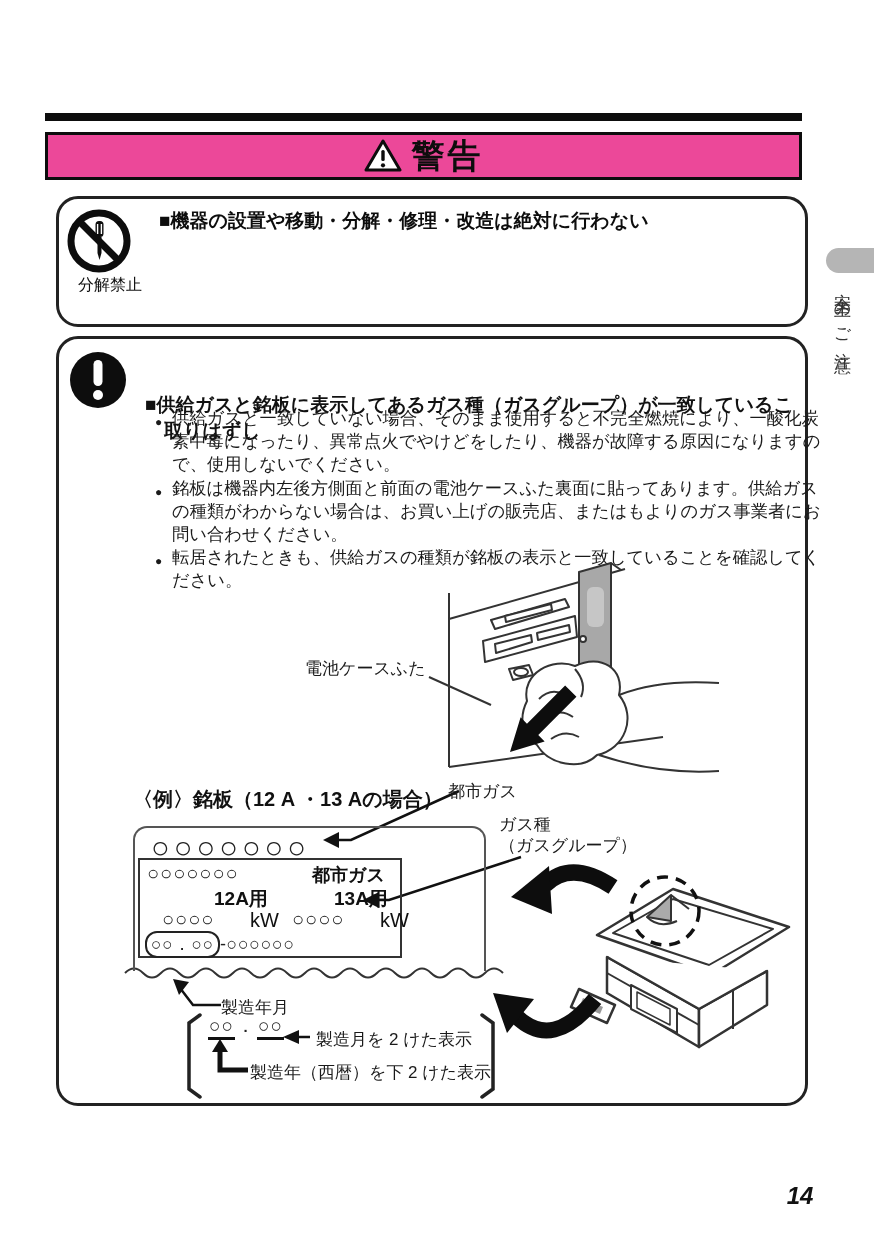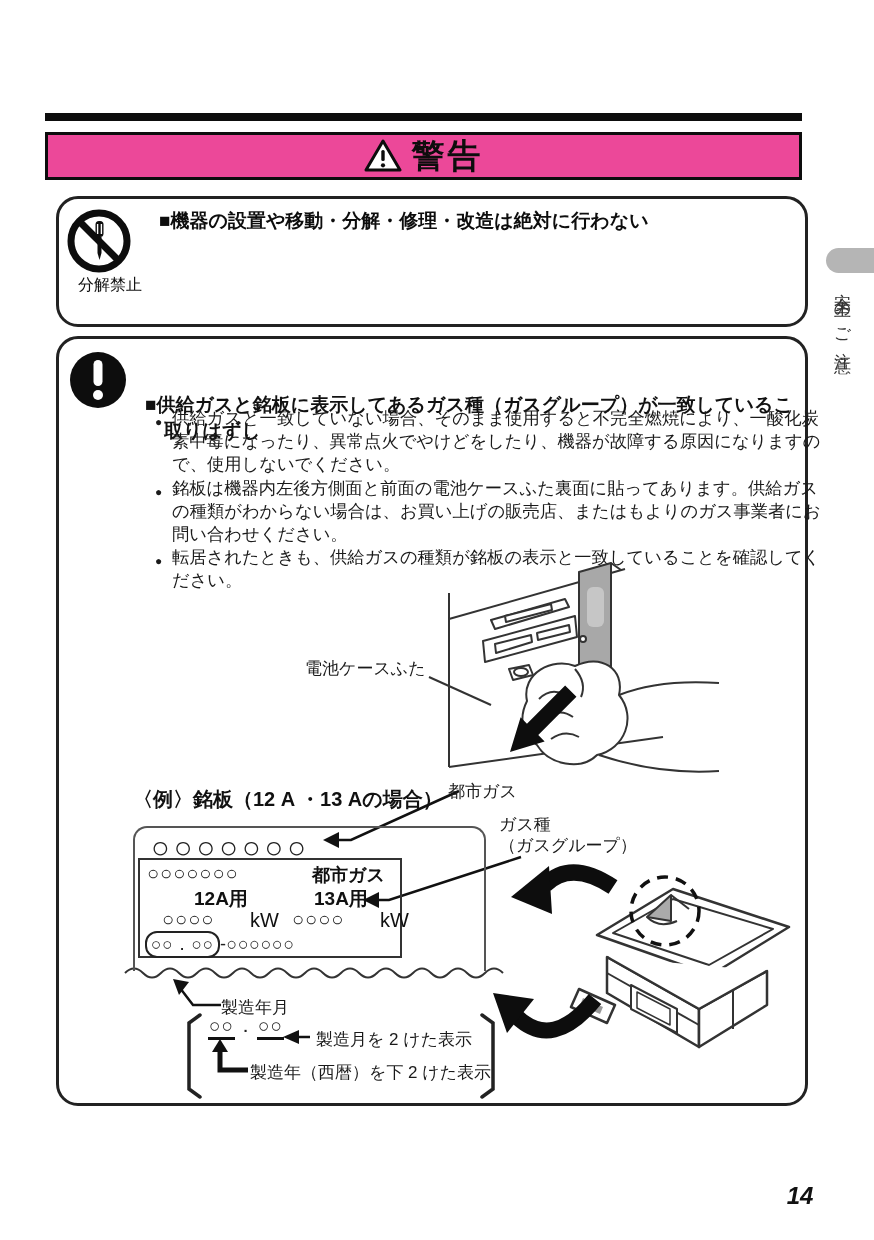--- a/index.html
+++ b/index.html
@@ -41,21 +41,21 @@
   .example-title{position:absolute;left:74px;top:447px;font-size:20px;font-weight:600;color:#111;white-space:nowrap;}
   
   .nameplate{position:absolute;left:74px;top:487px;width:353px;height:145px;box-sizing:border-box;
     border:2.5px solid #555;border-bottom:none;border-radius:14px 14px 0 0;}
   .np-row1{position:absolute;left:16px;top:2px;font-size:31px;letter-spacing:4px;color:#222;white-space:nowrap;}
   .np-inner{position:absolute;left:3px;top:30px;width:264px;height:100px;box-sizing:border-box;border:2px solid #333;}
   .np-r{position:absolute;white-space:nowrap;color:#111;}
   .np-circ{font-size:20px;letter-spacing:1px;color:#222;}
   .np-circ-sm{font-size:18px;letter-spacing:0.5px;color:#222;}
   .np-gas{font-size:18px;font-weight:bold;}
-  .np-use{font-size:19px;font-weight:bold;}
+  .np-use{font-size:19px;font-weight:bold;margin-left:20px;}
   .np-kw{font-size:20px;font-weight:normal;}
   .np-datebox{display:inline-block;border:2.5px solid #222;border-radius:12px;padding:0 4px;font-size:17px;letter-spacing:1px;color:#222;}
   
   .date-row{position:absolute;left:149px;top:674px;font-size:19px;letter-spacing:1px;color:#222;white-space:nowrap;}
   .date-pair{border-bottom:3px solid #111;padding:0 1px 1px 1px;}
   .date-dot{padding:0 1px;}
   
   .side-tab{position:absolute;left:826px;top:248px;width:48px;height:25px;background:#b5b5b5;border-radius:13px 0 0 13px;}
   .side-tab-text{position:absolute;left:831px;top:280px;writing-mode:vertical-rl;text-orientation:upright;
     font-size:17px;letter-spacing:4px;color:#333;}

